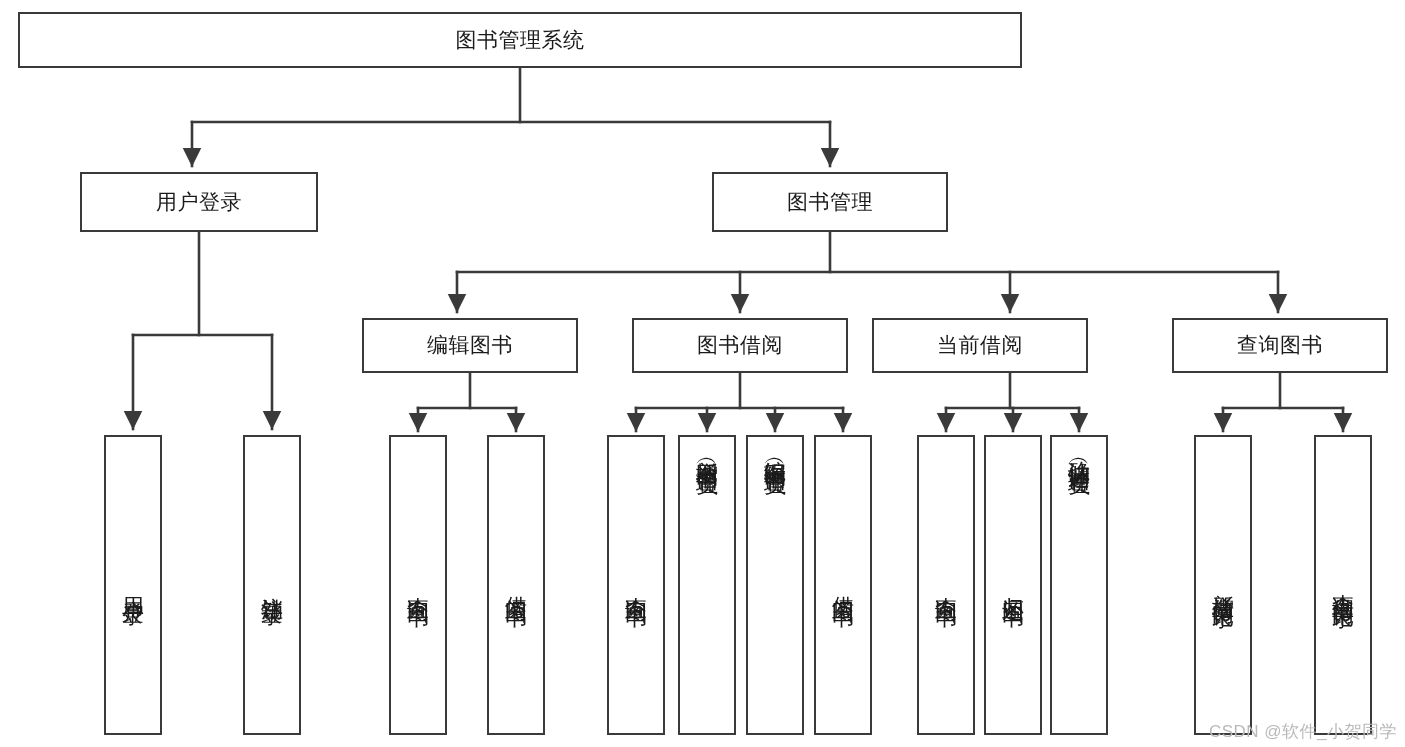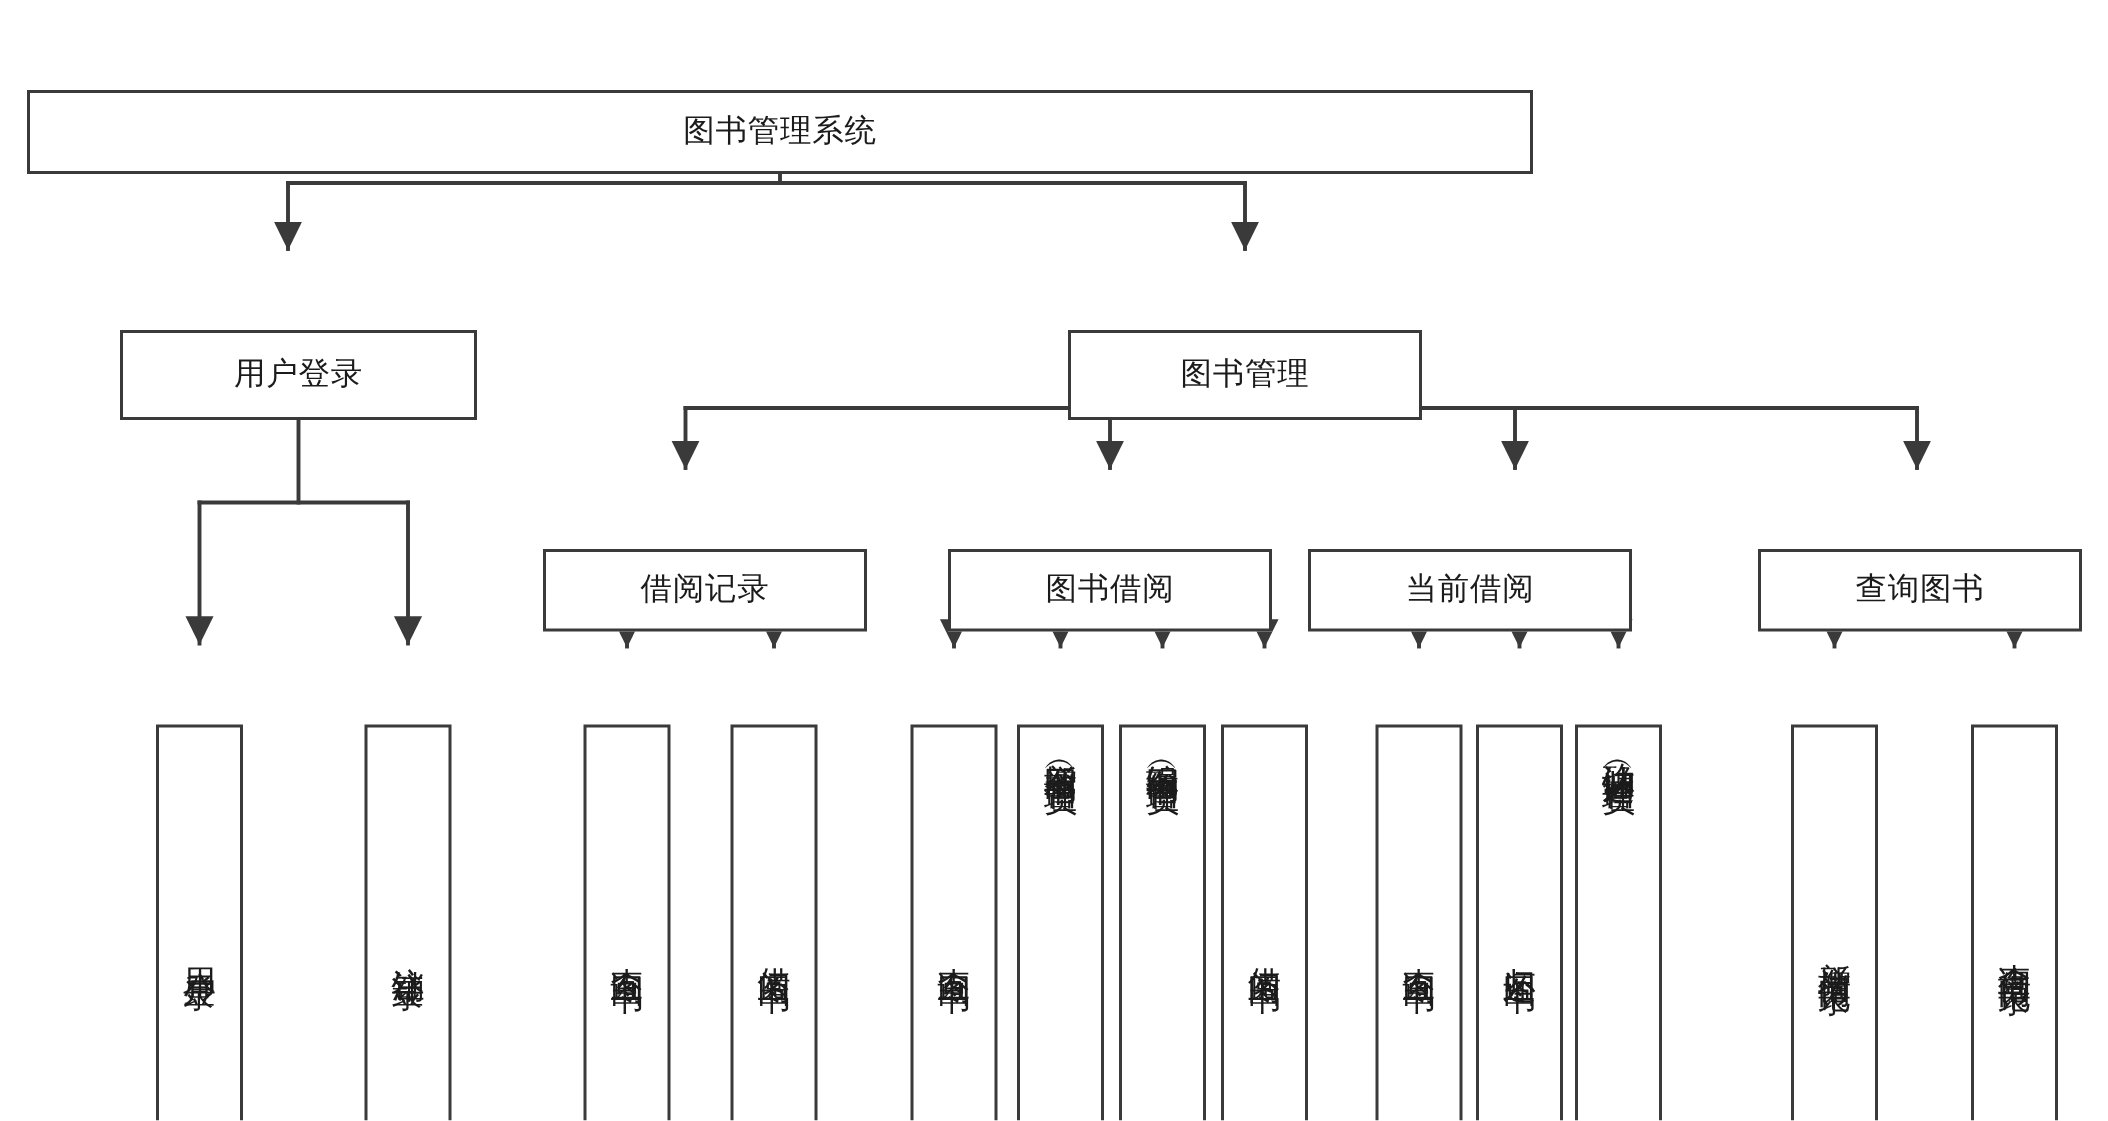--- a/index.html
+++ b/index.html
@@ -29,21 +29,20 @@
   .node {
     position: absolute;
     box-sizing: border-box;
     background: #ffffff;
     border: 2px solid #3a3a3a;
     display: flex;
     align-items: center;
     justify-content: center;
     color: #1b1b1b;
     z-index: 2;
-    margin-top: 48px;
   }
   .node .label {
     display: block;
     text-align: center;
     line-height: 1.16;
     white-space: pre;
   }
   
   .node.horiz .label {
     font-size: 21px;
@@ -145,21 +144,21 @@
   </div>
 
   <div class="node horiz" style="left:80px; top:172px; width:238px; height:60px;">
     <span class="label">用户登录</span>
   </div>
   <div class="node horiz" style="left:712px; top:172px; width:236px; height:60px;">
     <span class="label">图书管理</span>
   </div>
 
   <div class="node horiz" style="left:362px; top:318px; width:216px; height:55px;">
-    <span class="label">借阅记录</span>
+    <span class="label">编辑图书</span>
   </div>
   <div class="node horiz" style="left:632px; top:318px; width:216px; height:55px;">
     <span class="label">图书借阅</span>
   </div>
   <div class="node horiz" style="left:872px; top:318px; width:216px; height:55px;">
     <span class="label">当前借阅</span>
   </div>
   <div class="node horiz" style="left:1172px; top:318px; width:216px; height:55px;">
     <span class="label">查询图书</span>
   </div>
@@ -201,14 +200,15 @@
     <span class="label">确认归还（管理员）</span>
   </div>
 
   <div class="node vert center" style="left:1194px; top:435px; width:58px; height:300px;">
     <span class="label">新增借阅记录</span>
   </div>
   <div class="node vert center" style="left:1314px; top:435px; width:58px; height:300px;">
     <span class="label">查询借阅记录</span>
   </div>
 
+  <div id="watermark">CSDN @软件_小贺同学</div>
 
 </div>
 
 </body></html>

